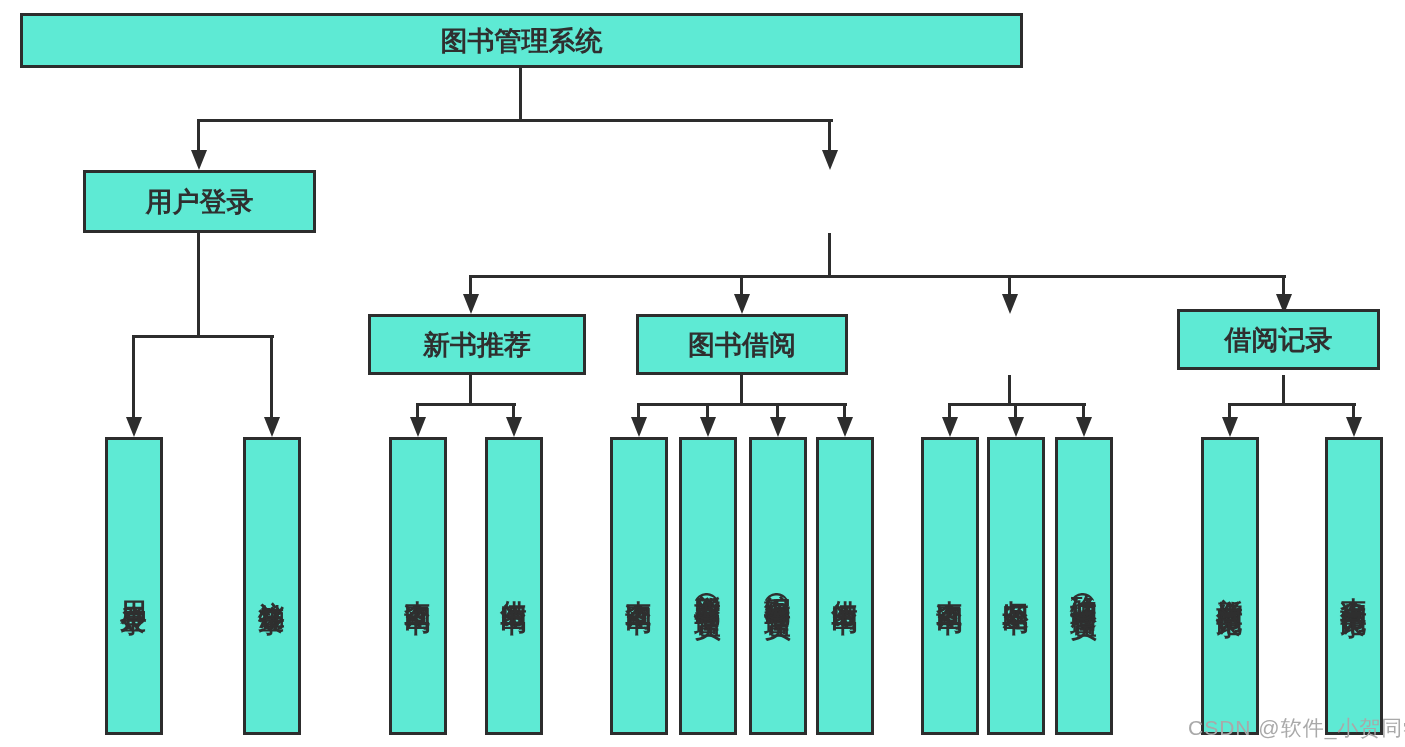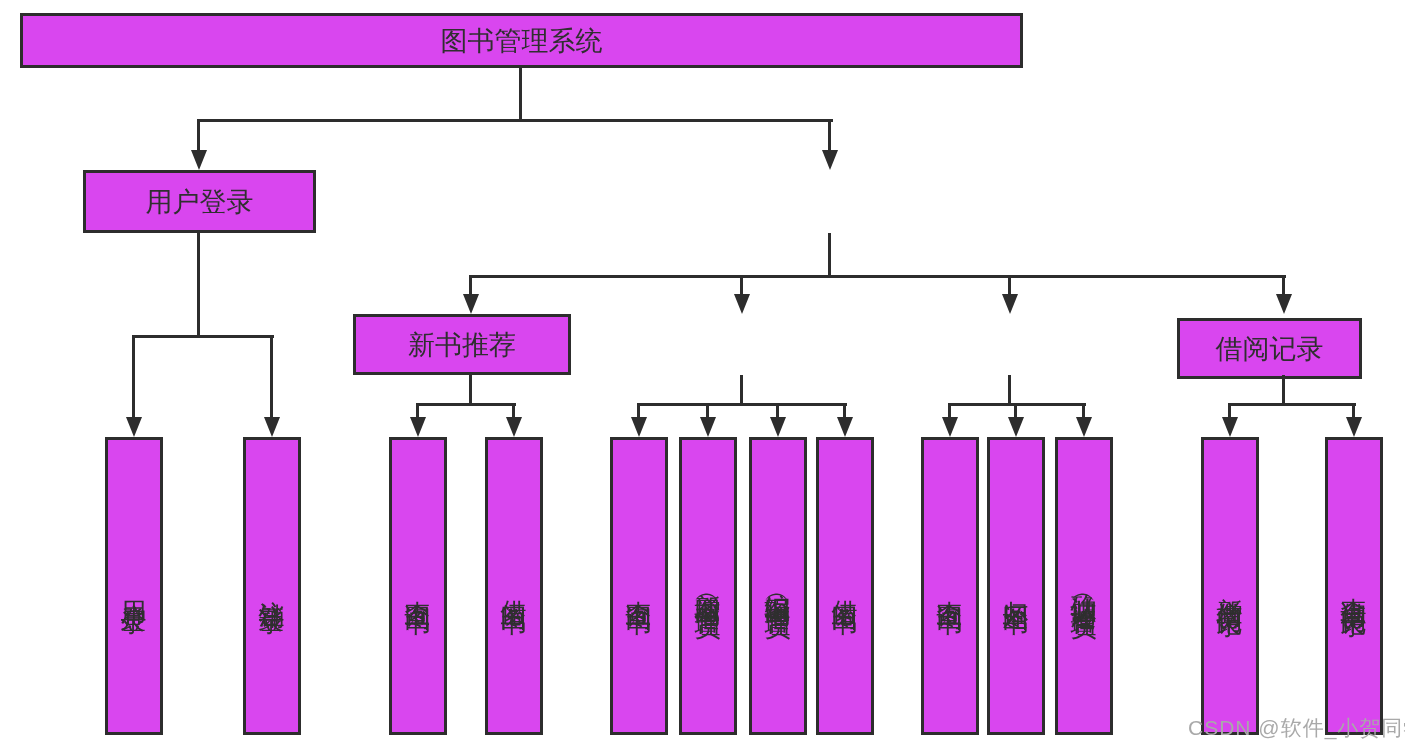--- a/index.html
+++ b/index.html
@@ -1,23 +1,23 @@
 <!DOCTYPE html>
 <html><head>
 <meta charset="utf-8">
 <style>
   html,body{margin:0;padding:0;background:#ffffff;}
   .canvas{
     position:relative;width:1405px;height:747px;background:#ffffff;
     font-family:"Liberation Sans",sans-serif;color:#2f2f2f;overflow:hidden;
   }
   .box{
-    position:absolute;box-sizing:border-box;border:3px solid #2d2d2d;background:#d946ef;
+    position:absolute;box-sizing:border-box;border:3px solid #2d2d2d;background:#5eead4;
     display:flex;align-items:center;justify-content:center;
-    font-size:27px;color:#2f2f2f;
+    font-size:27px;color:#2f2f2f;font-weight:bold;
   }
   .leaf{font-size:26px;}
   .leaf .vtext{
     writing-mode:vertical-rl;text-orientation:mixed;letter-spacing:3px;line-height:1;
     white-space:nowrap;
   }
   .hline{position:absolute;height:3px;background:#2d2d2d;}
   .vline{position:absolute;width:3px;background:#2d2d2d;}
   .arrow{
     position:absolute;width:0;height:0;
@@ -60,24 +60,27 @@
   <div class="hline" style="left:469px;top:275px;width:817px"></div>
   <div class="vline" style="left:469px;top:275px;height:22px"></div>
   <div class="vline" style="left:740px;top:275px;height:22px"></div>
   <div class="vline" style="left:1008px;top:275px;height:22px"></div>
   <div class="vline" style="left:1282px;top:275px;height:22px"></div>
   <div class="arrow" style="left:463px;top:294px"></div>
   <div class="arrow" style="left:734px;top:294px"></div>
   <div class="arrow" style="left:1002px;top:294px"></div>
   <div class="arrow" style="left:1276px;top:294px"></div>
 
-  <div class="box" style="left:353px;top:314px;width:218px;height:61px">
+  <div class="box" style="left:368px;top:314px;width:218px;height:61px">
     <span>新书推荐</span>
   </div>
-  <div class="box" style="left:1177px;top:318px;width:185px;height:61px">
+  <div class="box" style="left:636px;top:314px;width:212px;height:61px">
+    <span>图书借阅</span>
+  </div>
+  <div class="box" style="left:1177px;top:309px;width:203px;height:61px">
     <span>借阅记录</span>
   </div>
 
   <div class="vline" style="left:469px;top:375px;height:31px"></div>
   <div class="hline" style="left:416px;top:403px;width:100px"></div>
   <div class="vline" style="left:416px;top:403px;height:16px"></div>
   <div class="vline" style="left:512px;top:403px;height:16px"></div>
   <div class="arrow" style="left:410px;top:417px"></div>
   <div class="arrow" style="left:506px;top:417px"></div>
 

